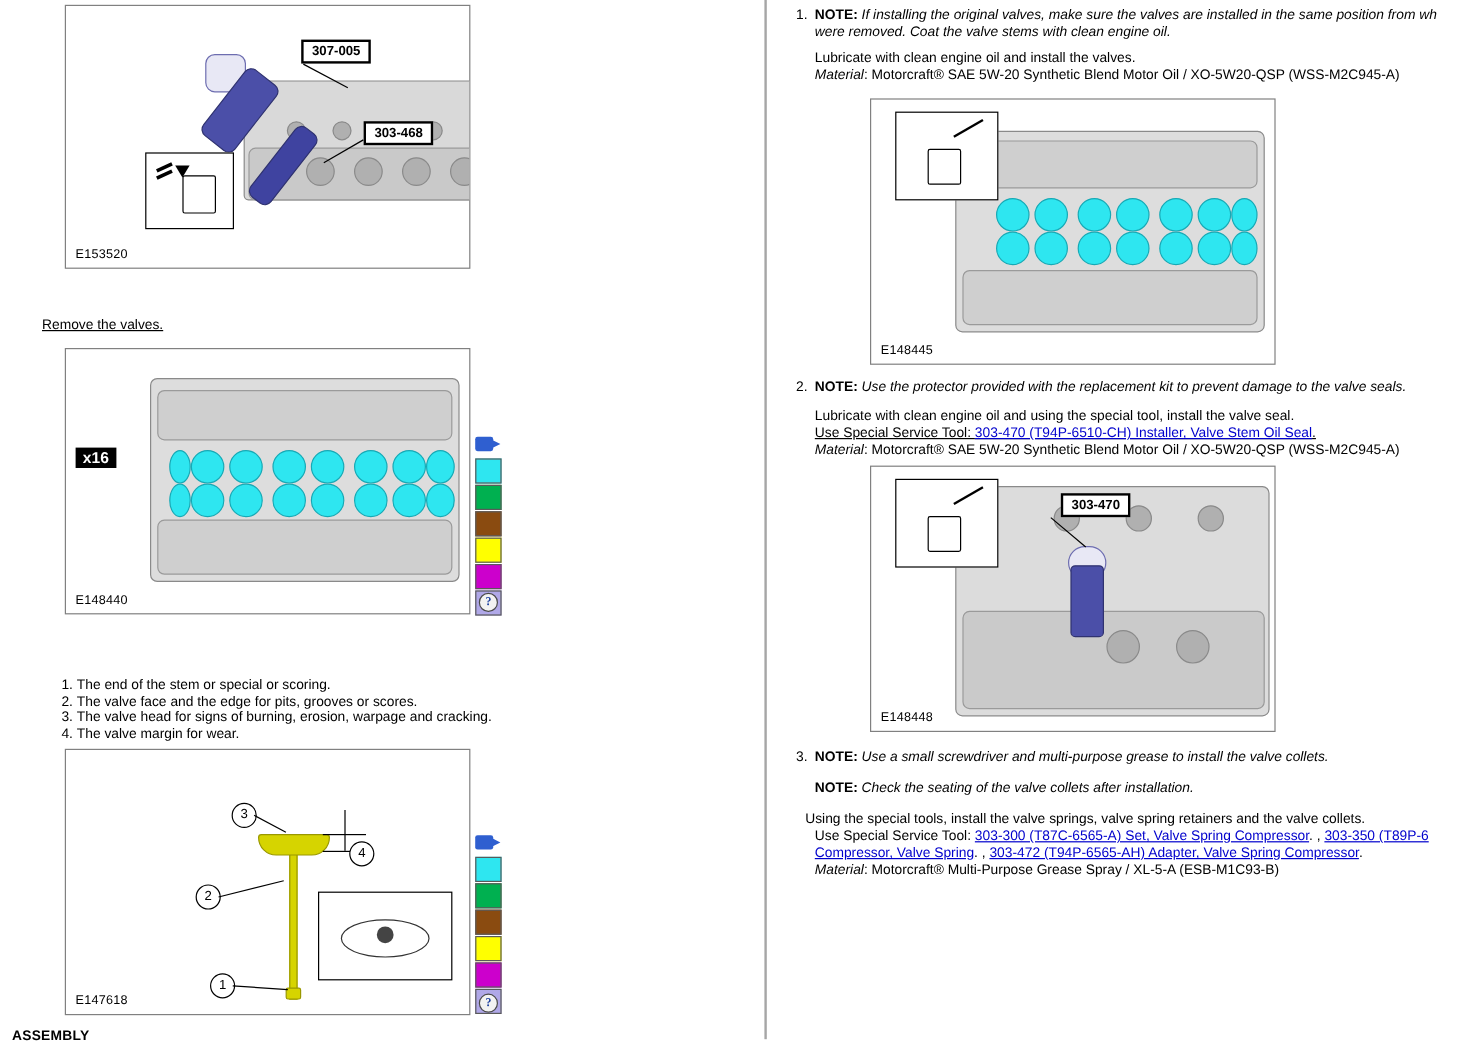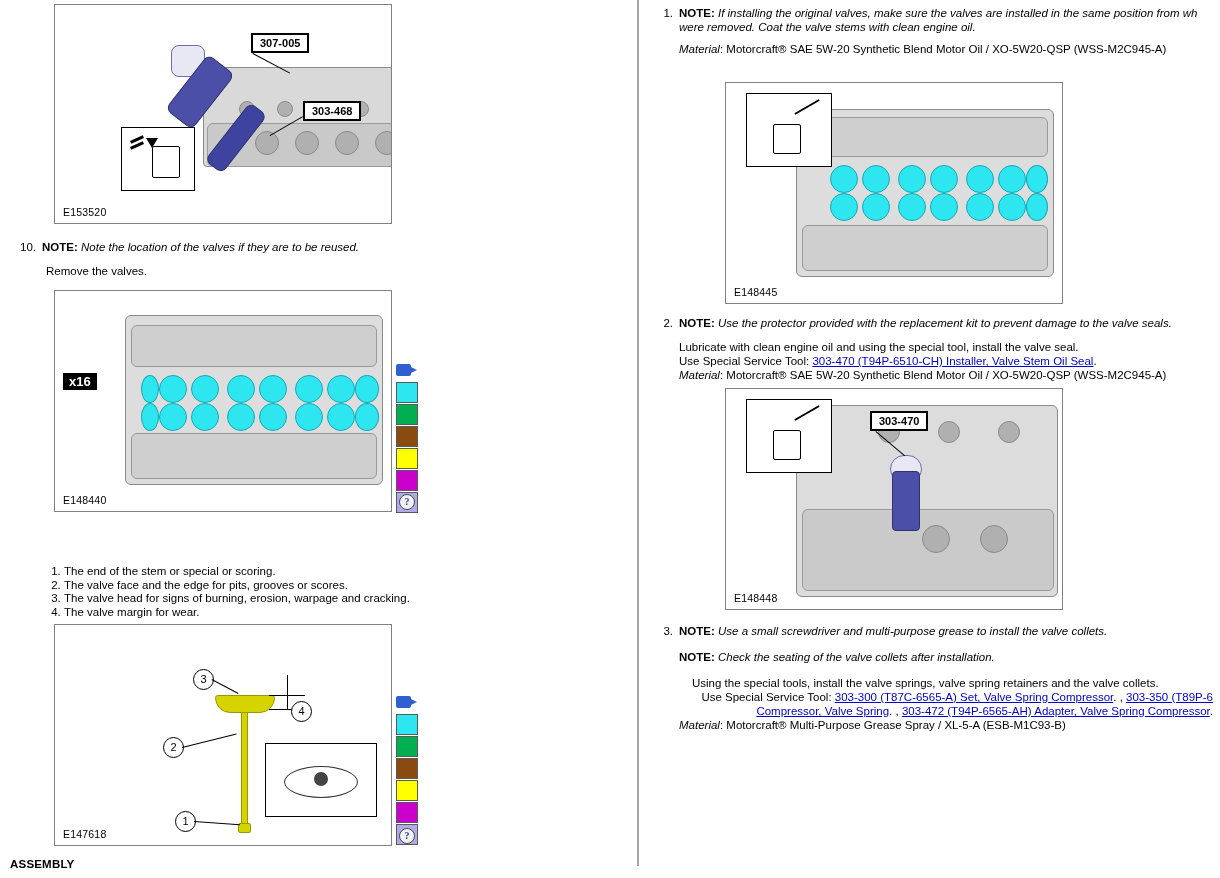--- a/index.html
+++ b/index.html
@@ -260,28 +260,21 @@
         </div>
 
         <div class="callout" style="left:196px; top:28px;">307-005</div>
         <div class="callout" style="left:248px; top:96px;">303-468</div>
         <div class="lead" style="left:198px; top:48px; width:42px; transform:rotate(28deg);"></div>
         <div class="lead" style="left:248px; top:112px; width:38px; transform:rotate(150deg);"></div>
       </div>
       <div class="fig-id">E153520</div>
     </div>
 
-    <div class="step" style="left:16px; top:240px; width:410px;">
-      <span class="num">10.</span>
-      <span class="txt">
-        <span class="note-lbl">NOTE:</span>
-        <span class="ital">Note the location of the valves if they are to be reused.</span>
-      </span>
-    </div>
-    <div class="step" style="left:12px; top:264px; width:410px;">
+    <div class="step" style="left:1px; top:264px; width:410px;text-decoration:underline;">
       <span class="txt" style="margin-left:34px;">Remove the valves.</span>
     </div>
 
     <div class="figure" style="left:54px; top:290px; width:338px; height:222px;">
       <div class="fig-inner">
         <div class="head-bg" style="left:70px; top:24px; width:256px; height:168px; border-radius:6px; background:#dddddd;"></div>
         <div class="gray-blob" style="left:76px; top:34px; width:244px; height:40px; background:#cfcfcf;"></div>
         <div class="gray-blob" style="left:76px; top:142px; width:244px; height:44px; background:#cfcfcf;"></div>
 
         <div class="cyan-dot" style="left:104px; top:84px; width:26px; height:26px;"></div>
@@ -383,20 +376,21 @@
   <div class="col-right">
 
     <div class="step" style="left:14px; top:6px; width:560px;">
       <span class="num">1.</span>
       <span class="txt">
         <span class="note-lbl">NOTE:</span>
         <span class="ital">If installing the original valves, make sure the valves are installed in the same position from wh were removed. Coat the valve stems with clean engine oil.</span>
       </span>
     </div>
     <div class="step" style="left:14px; top:42px; width:560px;">
+      <span class="txt" style="margin-left:26px;">Lubricate with clean engine oil and install the valves.</span>
       <span class="txt" style="margin-left:26px;"><span class="ital">Material</span><span>: Motorcraft® SAE 5W-20 Synthetic Blend Motor Oil / XO-5W20-QSP (WSS-M2C945-A)</span></span>
     </div>
 
     <div class="figure" style="left:86px; top:82px; width:338px; height:222px;">
       <div class="fig-inner">
         <div class="head-bg" style="left:70px; top:26px; width:256px; height:166px; border-radius:6px; background:#dddddd;"></div>
         <div class="gray-blob" style="left:76px; top:34px; width:244px; height:38px; background:#cfcfcf;"></div>
         <div class="gray-blob" style="left:76px; top:142px; width:244px; height:44px; background:#cfcfcf;"></div>
 
         <div class="cyan-dot" style="left:104px; top:82px; width:26px; height:26px;"></div>
@@ -424,21 +418,21 @@
 
     <div class="step" style="left:14px; top:316px; width:560px;">
       <span class="num">2.</span>
       <span class="txt">
         <span class="note-lbl">NOTE:</span>
         <span class="ital">Use the protector provided with the replacement kit to prevent damage to the valve seals.</span>
       </span>
     </div>
     <div class="step" style="left:14px; top:340px; width:560px;">
       <span class="txt" style="margin-left:26px;">Lubricate with clean engine oil and using the special tool, install the valve seal.</span>
-      <span class="txt" style="margin-left:26px;"><span>Use Special Service Tool: </span><a class="xref" href="#">303-470 (T94P-6510-CH)  Installer, Valve Stem Oil Seal</a><span>.</span></span>
+      <span class="txt" style="margin-left:26px;text-decoration:underline;"><span>Use Special Service Tool: </span><a class="xref" href="#">303-470 (T94P-6510-CH)  Installer, Valve Stem Oil Seal</a><span>.</span></span>
       <span class="txt" style="margin-left:26px;"><span class="ital">Material</span><span>: Motorcraft® SAE 5W-20 Synthetic Blend Motor Oil / XO-5W20-QSP (WSS-M2C945-A)</span></span>
     </div>
 
     <div class="figure" style="left:86px; top:388px; width:338px; height:222px;">
       <div class="fig-inner">
         <div class="head-bg" style="left:70px; top:16px; width:260px; height:190px; border-radius:6px; background:#dcdcdc;"></div>
         <div class="gray-blob" style="left:76px; top:120px; width:250px; height:80px; background:#cacaca;"></div>
         <div class="dark-blob" style="left:196px; top:136px; width:26px; height:26px;"></div>
         <div class="dark-blob" style="left:254px; top:136px; width:26px; height:26px;"></div>
         <div class="dark-blob" style="left:152px; top:32px; width:20px; height:20px;"></div>
@@ -446,39 +440,39 @@
         <div class="dark-blob" style="left:272px; top:32px; width:20px; height:20px;"></div>
 
         <div class="tool-cap" style="left:164px; top:66px; width:30px; height:26px; border-radius:14px;"></div>
         <div class="tool-body" style="left:166px; top:82px; width:26px; height:58px; background:#4b4fa8; border-radius:4px;"></div>
 
         <div class="inset-box" style="left:20px; top:10px; width:84px; height:72px;">
           <div style="position:absolute; left:26px; top:30px; width:26px; height:28px; background:#fff; border:1px solid #000; border-radius:2px;"></div>
           <div style="position:absolute; left:46px; top:12px; width:28px; height:2px; background:#000; transform:rotate(-30deg);"></div>
         </div>
 
-        <div class="callout" style="left:144px; top:22px;">303-470</div>
+        <div class="callout" style="left:158px; top:22px;">303-470</div>
         <div class="lead" style="left:150px; top:42px; width:38px; transform:rotate(40deg);"></div>
       </div>
       <div class="fig-id">E148448</div>
     </div>
 
     <div class="step" style="left:14px; top:624px; width:560px;">
       <span class="num">3.</span>
       <span class="txt">
         <span class="note-lbl">NOTE:</span>
         <span class="ital">Use a small screwdriver and multi-purpose grease to install the valve collets.</span>
       </span>
     </div>
     <div class="step" style="left:14px; top:650px; width:560px;">
       <span class="txt">
         <span class="note-lbl">NOTE:</span>
         <span class="ital">Check the seating of the valve collets after installation.</span>
       </span>
     </div>
     <div class="step" style="left:14px; top:676px; width:560px;">
-      <span class="txt" style="margin-left:39px;">Using the special tools, install the valve springs, valve spring retainers and the valve collets.</span>
-      <span class="txt" style="margin-left:26px;text-align:right;"><span>Use Special Service Tool: </span><a class="xref" href="#">303-300 (T87C-6565-A)  Set, Valve Spring Compressor</a><span>. , </span><a class="xref" href="#">303-350 (T89P-6 Compressor, Valve Spring</a><span>. , </span><a class="xref" href="#">303-472 (T94P-6565-AH)  Adapter, Valve Spring Compressor</a><span>.</span></span>
+      <span class="txt" style="margin-left:18px;">Using the special tools, install the valve springs, valve spring retainers and the valve collets.</span>
+      <span class="txt" style="margin-left:26px;"><span>Use Special Service Tool: </span><a class="xref" href="#">303-300 (T87C-6565-A)  Set, Valve Spring Compressor</a><span>. , </span><a class="xref" href="#">303-350 (T89P-6 Compressor, Valve Spring</a><span>. , </span><a class="xref" href="#">303-472 (T94P-6565-AH)  Adapter, Valve Spring Compressor</a><span>.</span></span>
       <span class="txt" style="margin-left:26px;"><span class="ital">Material</span><span>: Motorcraft® Multi-Purpose Grease Spray / XL-5-A (ESB-M1C93-B)</span></span>
     </div>
 
   </div>
 </div>
 
 </body></html>

